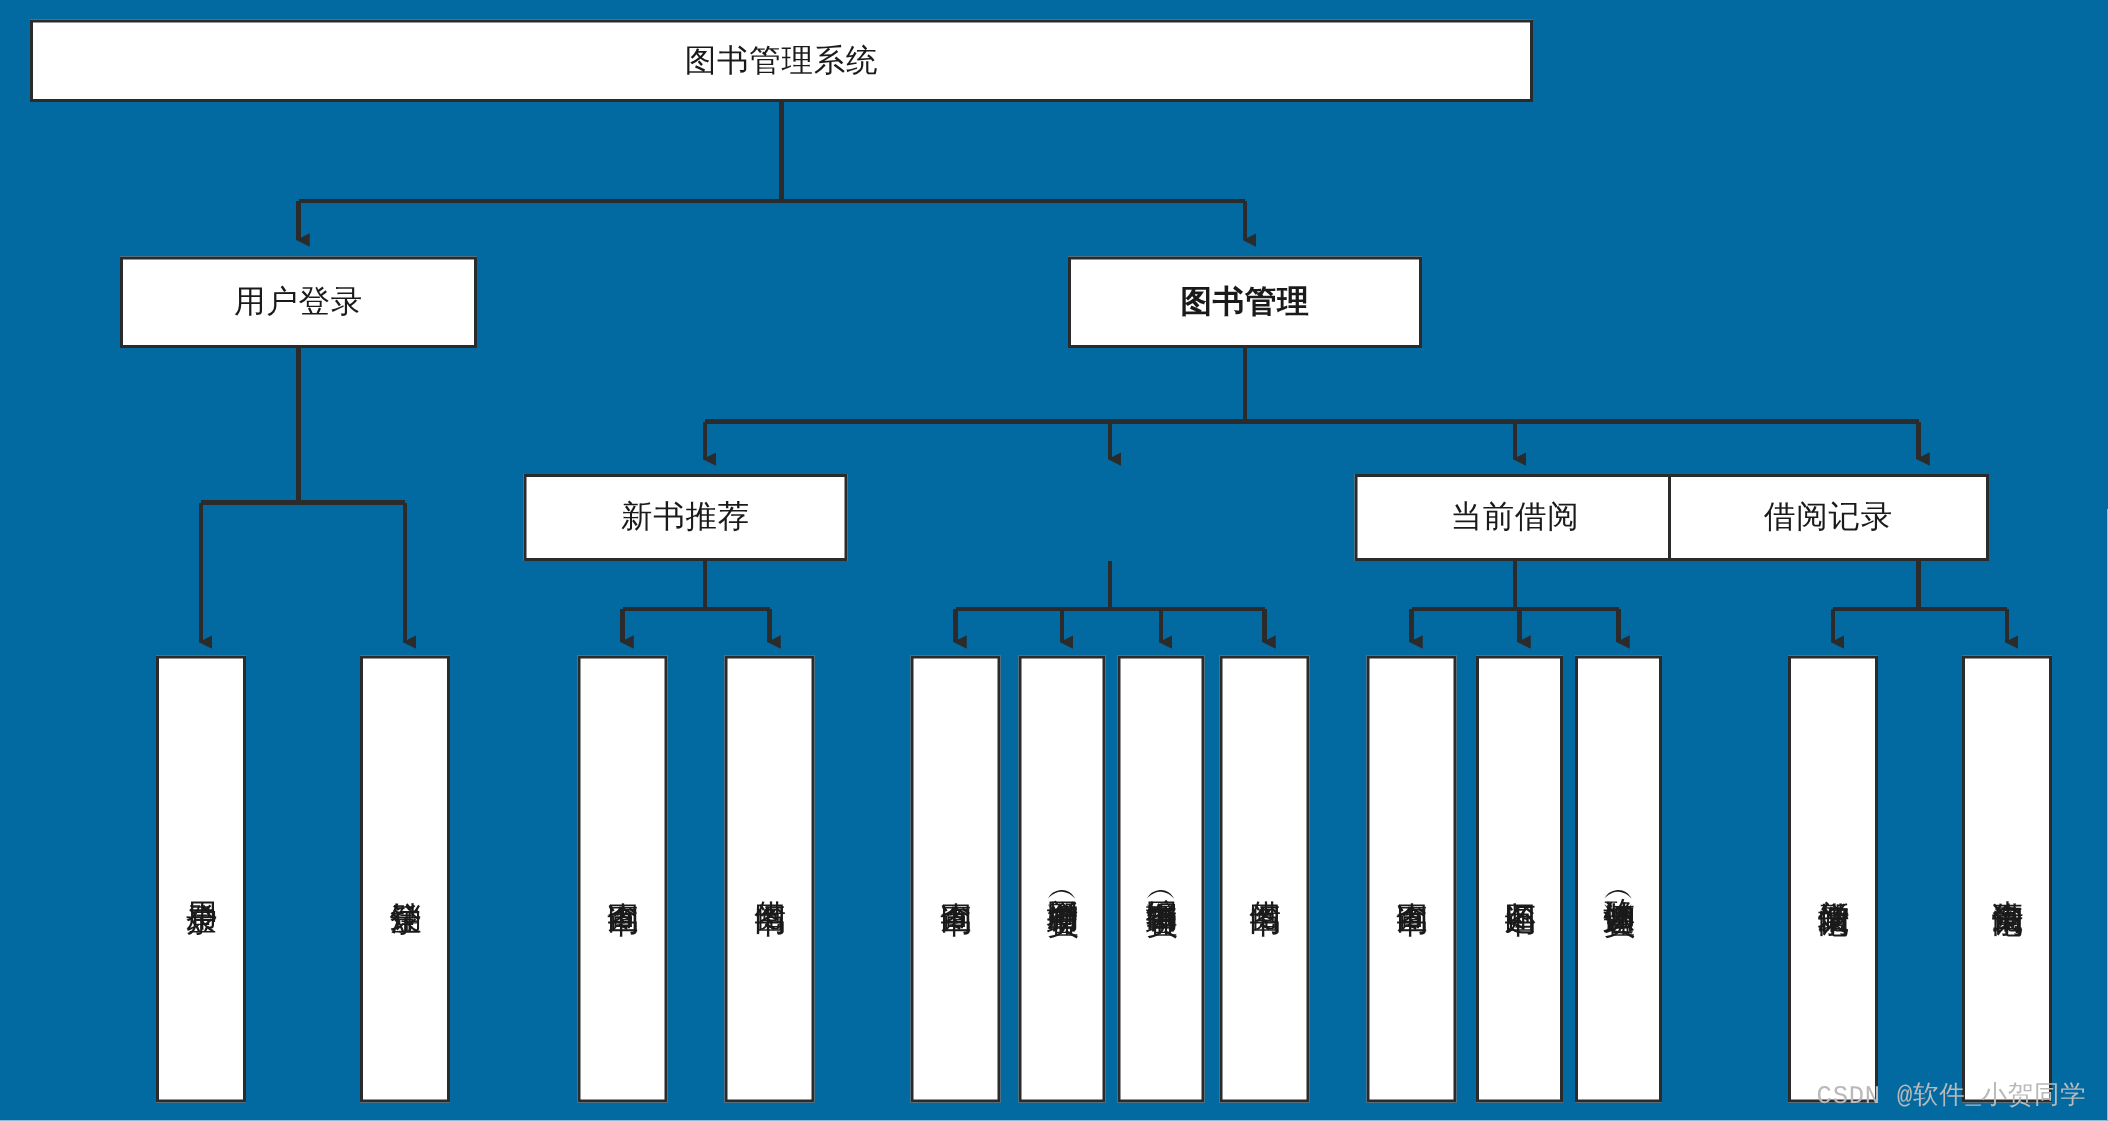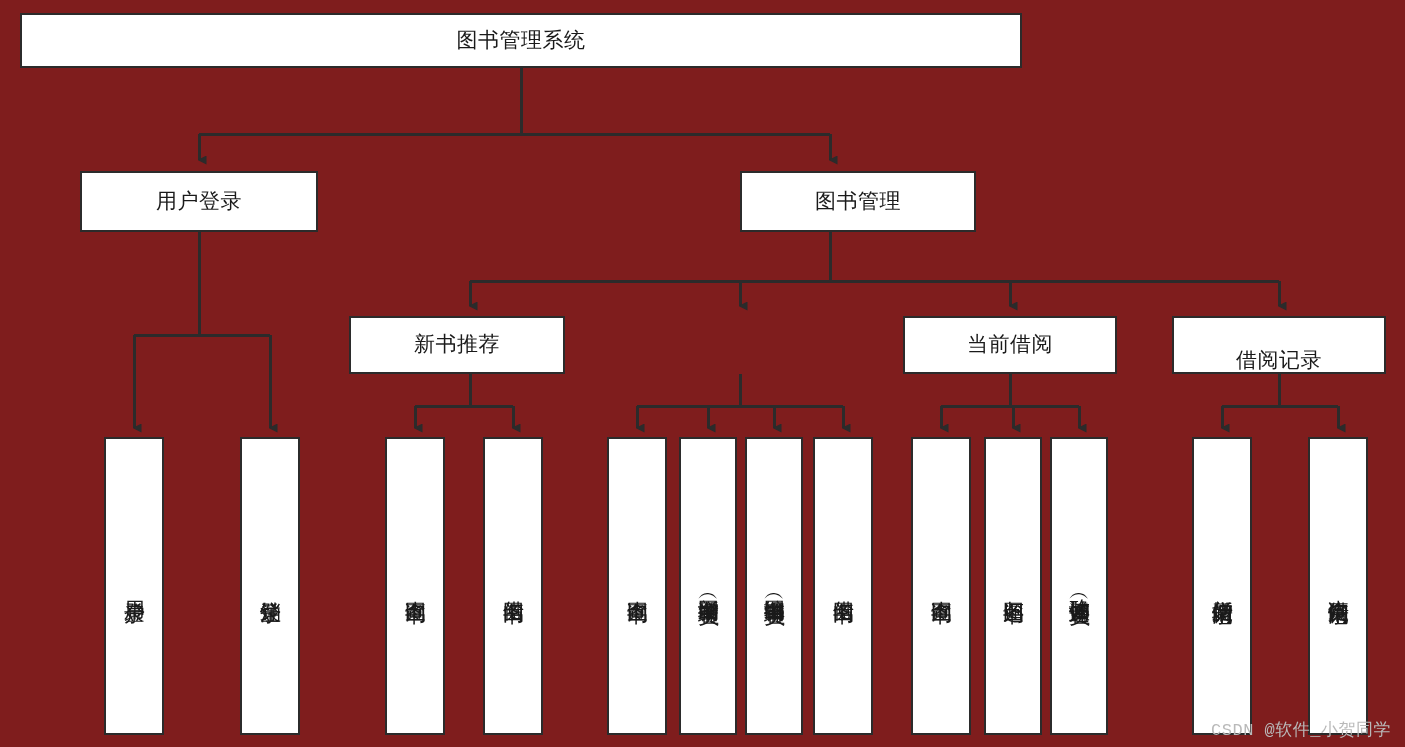--- a/index.html
+++ b/index.html
@@ -8,21 +8,21 @@
     padding: 0;
     background: #ffffff;
   }
   body {
     font-family: "DejaVu Sans", "Liberation Sans", sans-serif;
   }
   #diagram-root {
     position: relative;
     width: 1405px;
     height: 747px;
-    background: #7f1d1d;
+    background: #0369a1;
     overflow: hidden;
   }
   #diagram-svg {
     position: absolute;
     left: 0;
     top: 0;
     width: 1405px;
     height: 747px;
   }
   .node-box {
@@ -130,31 +130,31 @@
     </g>
   </svg>
 
   <div class="node-box horizontal" style="left: 20px; top: 13px; width: 1002px; height: 55px;">
     <span class="node-label">图书管理系统</span>
   </div>
 
   <div class="node-box horizontal" style="left: 80px; top: 171px; width: 238px; height: 61px;">
     <span class="node-label">用户登录</span>
   </div>
-  <div class="node-box horizontal" style="left: 740px; top: 171px; width: 236px; height: 61px;">
+  <div class="node-box horizontal" style="left: 712px; top: 171px; width: 236px; height: 61px; font-weight: bold;">
     <span class="node-label">图书管理</span>
   </div>
 
   <div class="node-box horizontal" style="left: 349px; top: 316px; width: 216px; height: 58px;">
     <span class="node-label">新书推荐</span>
   </div>
   <div class="node-box horizontal" style="left: 903px; top: 316px; width: 214px; height: 58px;">
     <span class="node-label">当前借阅</span>
   </div>
-  <div class="node-box horizontal" style="left: 1172px; top: 316px; width: 214px; height: 58px; align-items: flex-end;">
+  <div class="node-box horizontal" style="left: 1112px; top: 316px; width: 214px; height: 58px;">
     <span class="node-label">借阅记录</span>
   </div>
 
   <div class="node-box vertical" style="left: 104px; top: 437px; width: 60px; height: 298px;">
     <span class="node-label">用户登录</span>
   </div>
   <div class="node-box vertical" style="left: 240px; top: 437px; width: 60px; height: 298px;">
     <span class="node-label">注销登录</span>
   </div>
   <div class="node-box vertical" style="left: 385px; top: 437px; width: 60px; height: 298px;">

